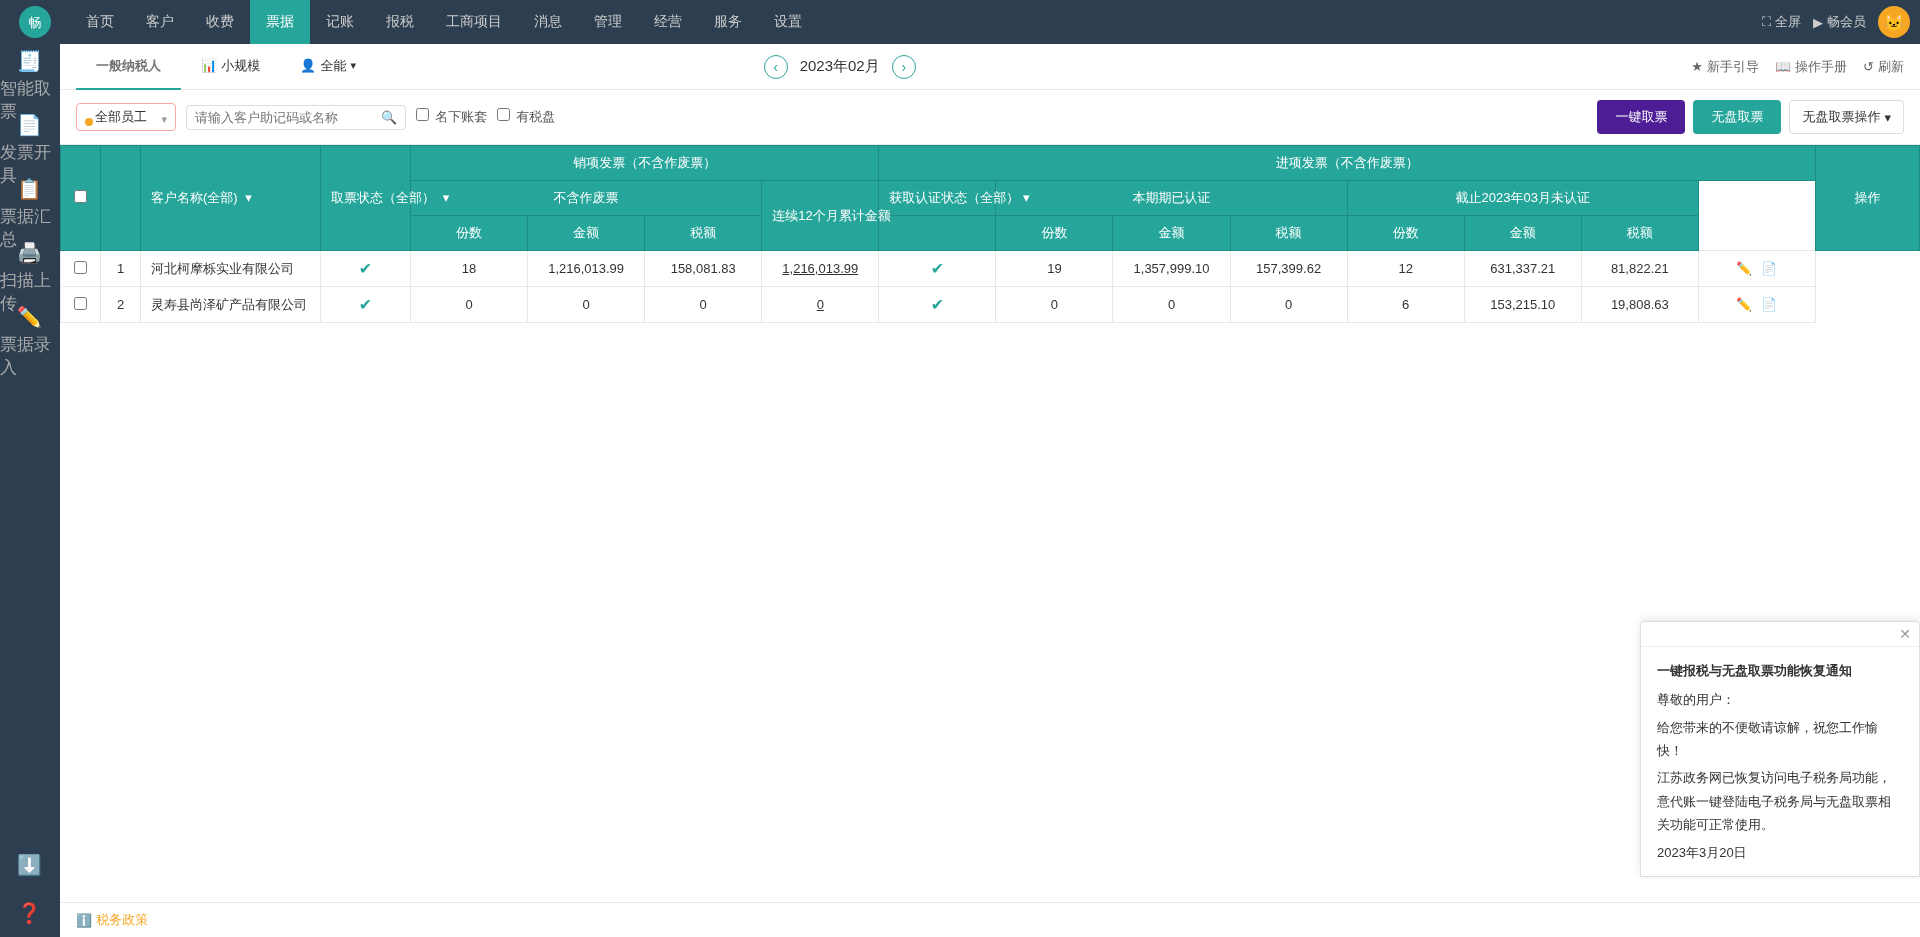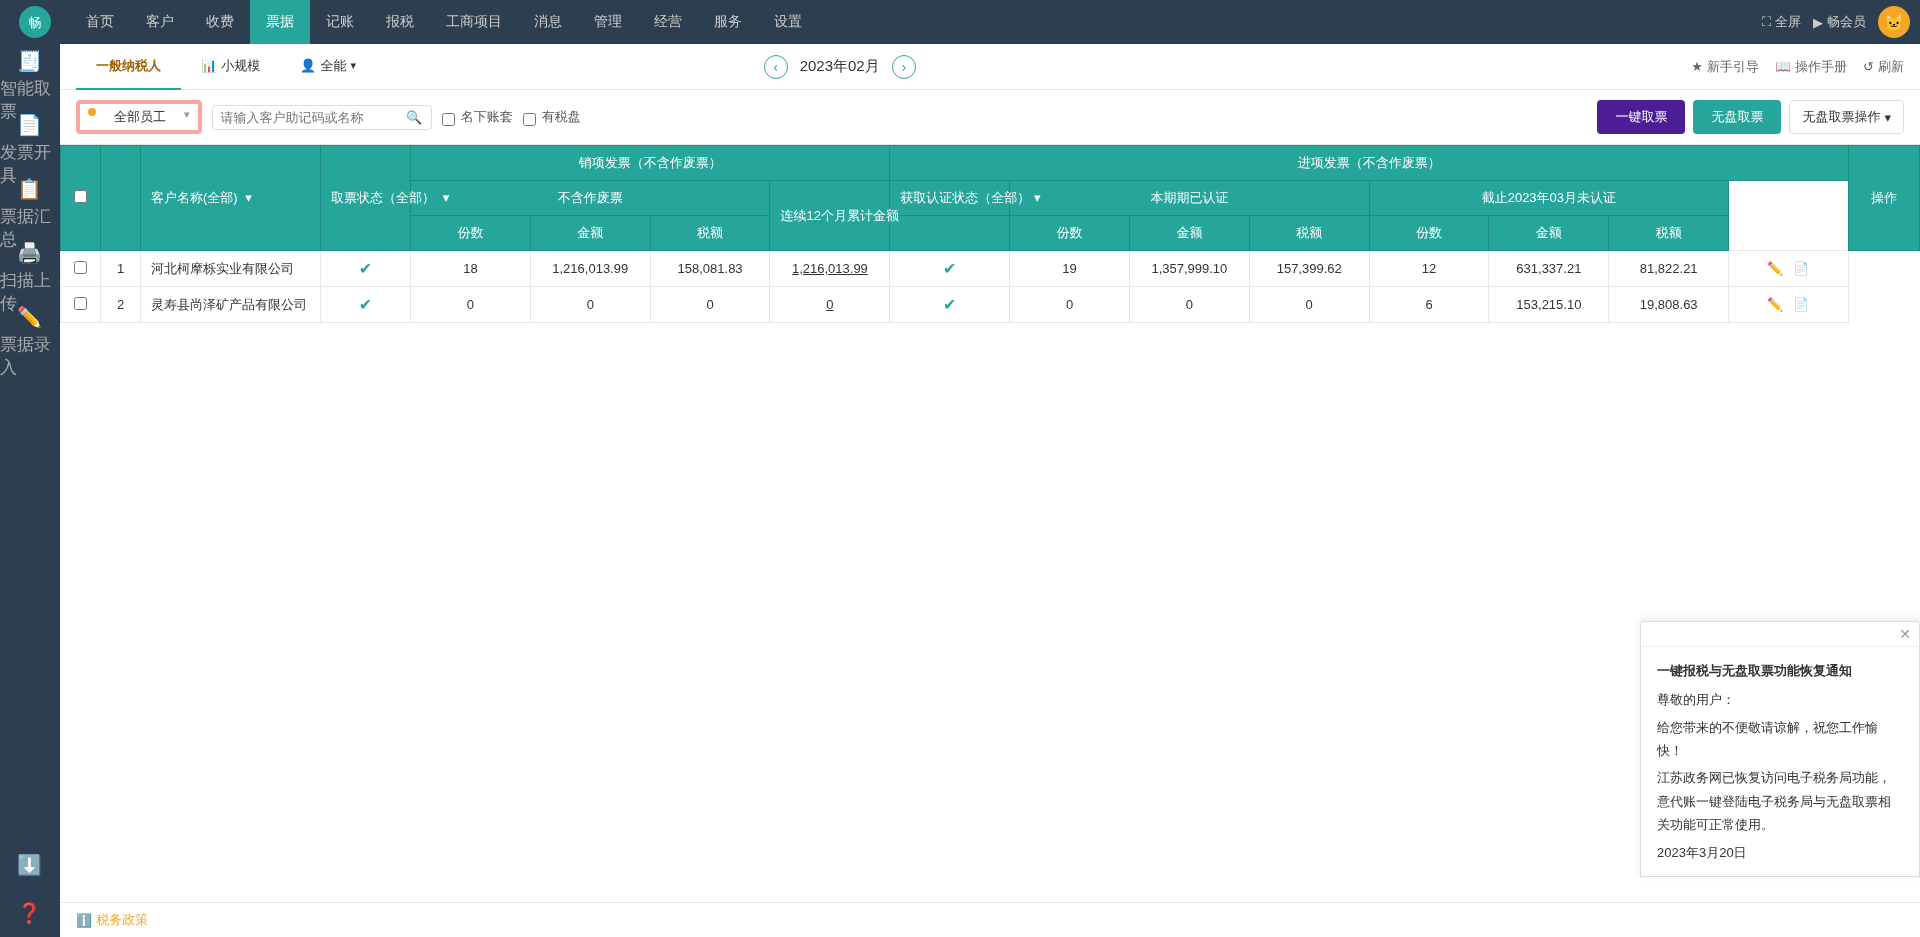--- a/index.html
+++ b/index.html
@@ -131,21 +131,21 @@
       display: flex;
       align-items: center;
       padding: 0 20px;
       cursor: pointer;
       color: #333;
       font-size: 14px;
       border-bottom: 2px solid transparent;
       position: relative;
     }
     .sub-tab.active {
-      color: #a16207;
+      color: #737373;
       border-bottom: 2px solid #26a69a;
       font-weight: bold;
     }
     .sub-tab .tab-icon { margin-right: 4px; }
     .sub-tab .dropdown-icon { margin-left: 4px; font-size: 11px; }
 
     
     .month-nav {
       display: flex;
       align-items: center;
@@ -190,26 +190,26 @@
     .toolbar {
       background: #fff;
       padding: 10px 16px;
       display: flex;
       align-items: center;
       gap: 10px;
       border-bottom: 1px solid #e8e8e8;
     }
     .employee-select {
       display: flex;
-      align-items: flex-start;
-      background: #fff;
-      border: 4px solid #fca5a5;
+      align-items: flex-end;
+      background: #fff;
+      border: 1px solid #fca5a5;
       border-radius: 4px;
       padding: 4px 8px;
-      gap: 18px;
+      gap: 2px;
       cursor: pointer;
       min-width: 100px;
     }
     .employee-select .dot { width: 8px; height: 8px; background: #f5a623; border-radius: 50%; }
     .employee-select .text { color: #333; font-size: 13px; }
     .employee-select .arrow { color: #999; font-size: 11px; margin-left: auto; }
     .search-box {
       display: flex;
       align-items: center;
       border: 1px solid #ddd;
@@ -223,21 +223,21 @@
       border: none;
       outline: none;
       font-size: 13px;
       color: #333;
       width: 180px;
       background: transparent;
     }
     .search-box .search-btn { color: #999; cursor: pointer; }
     .checkbox-label {
       display: flex;
-      align-items: flex-end;
+      align-items: flex-start;
       gap: 6px;
       cursor: pointer;
       color: #555;
       font-size: 13px;
     }
     .checkbox-label input[type=checkbox] { cursor: pointer; }
     .btn-primary {
       background: #4c1d95;
       color: #fff;
       border: none;
@@ -307,21 +307,21 @@
       background: #fff;
     }
     .check-col { width: 40px; }
     .num-col { width: 40px; }
     .company-col { width: 180px; text-align: left; }
     .status-col { width: 90px; }
     .num-small { width: 60px; }
     .amount-col { width: 120px; }
     .tax-col { width: 110px; }
     .cumulative-col { width: 130px; }
-    .ops-col { width: 71px; }
+    .ops-col { width: 104px; }
 
     .check-icon {
       color: #26a69a;
       font-size: 16px;
     }
     .underline { text-decoration: underline; cursor: pointer; }
     .edit-icon { color: #26a69a; cursor: pointer; margin-right: 6px; }
     .detail-icon { color: #26a69a; cursor: pointer; }
 
     

